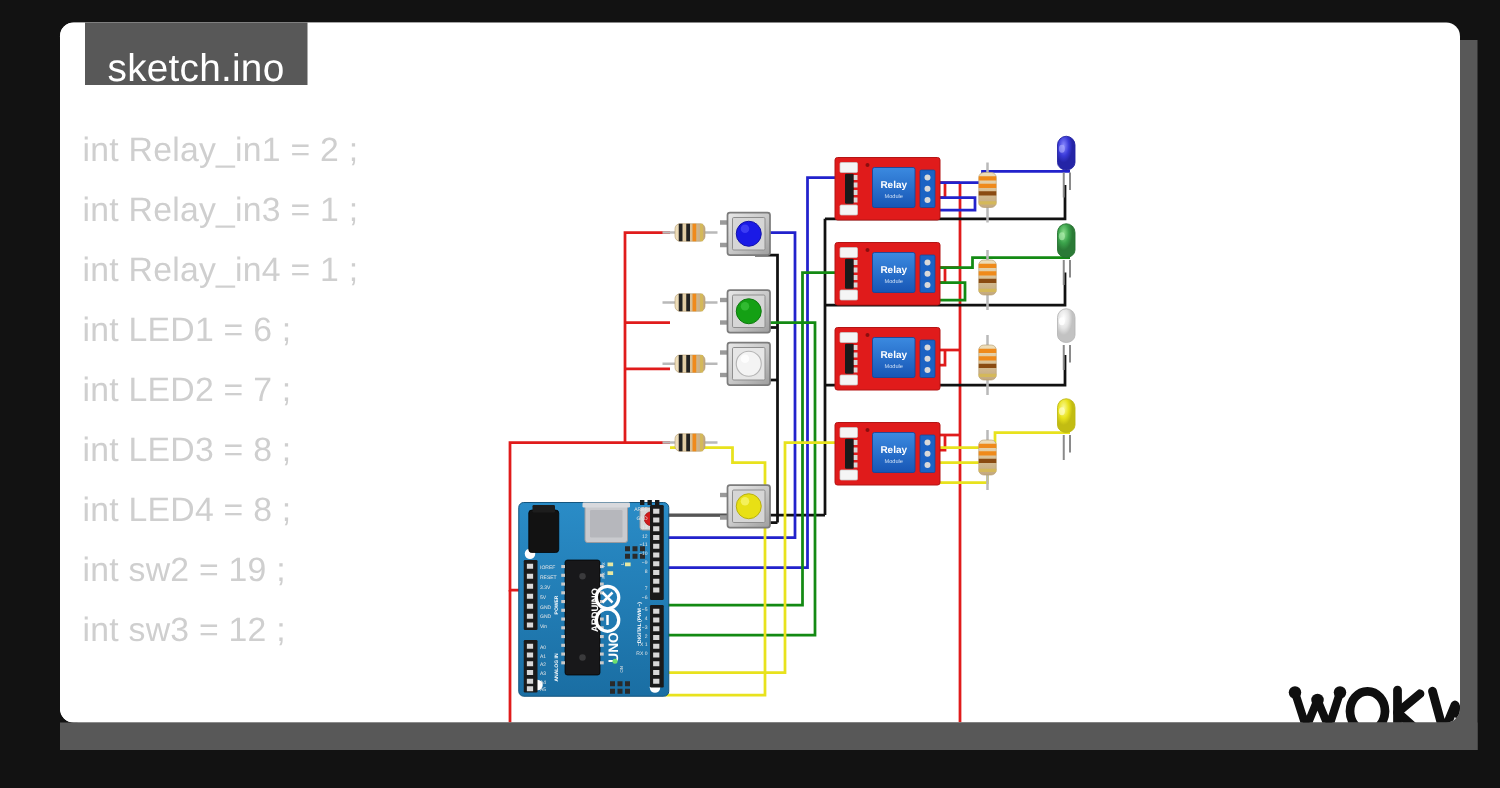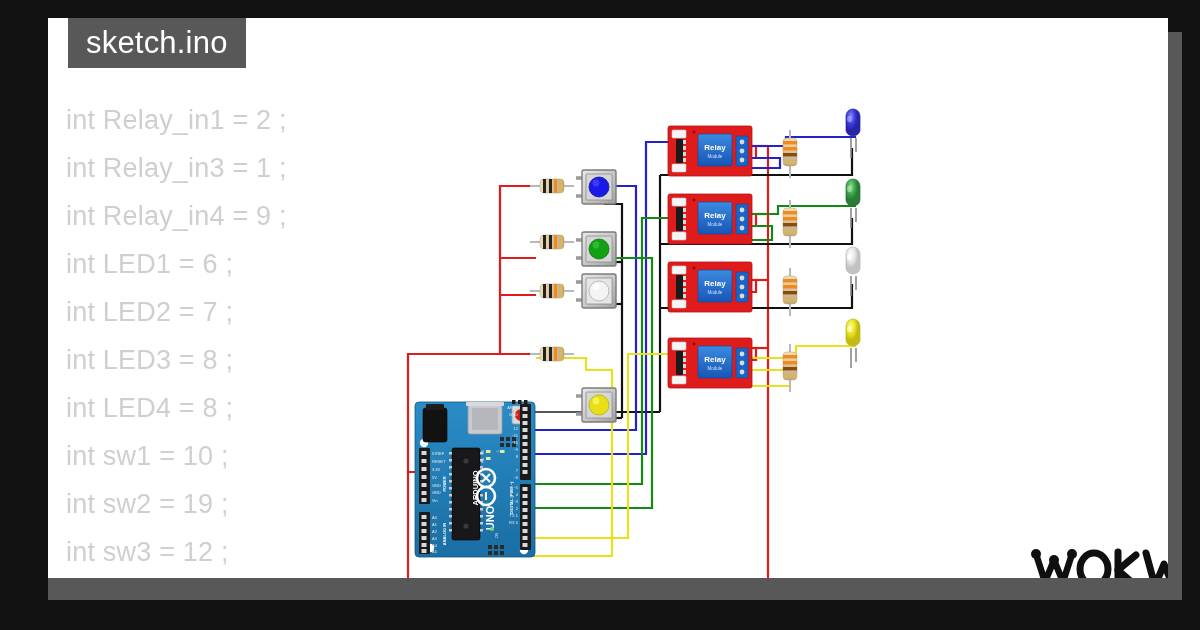--- a/index.html
+++ b/index.html
@@ -19,20 +19,21 @@
     background: #585858;
   }
 
   
   .canvas-sheet {
     position: absolute;
     left: 48px; top: 18px;
     width: 1120px; height: 560px;
     background: #ffffff;
     overflow: hidden;
+    border-radius: 11px;
   }
 
   
   .code-panel {
     position: absolute;
     left: 0; top: 0;
     width: 328px; height: 560px;
     background: #ffffff;
     padding: 78px 0 0 18px;
   }
@@ -43,21 +44,21 @@
     color: #cfcfcf;
     white-space: pre;
     letter-spacing: 0.2px;
   }
 
   
   .file-tab {
     position: absolute;
     left: 68px; top: 18px;
     height: 50px;
-    padding: 0 18px;
+    padding: 12px 18px;
     background: #585858;
     color: #ffffff;
     font-size: 31px;
     line-height: 50px;
     letter-spacing: 0.2px;
     white-space: nowrap;
     z-index: 40;
   }
 
   
@@ -93,26 +94,25 @@
 
 <div id="root">
 
   <div class="shadow-frame"></div>
 
   <div class="canvas-sheet">
 
     <div class="code-panel">
       <div class="code-line">int Relay_in1 = 2 ;</div>
       <div class="code-line">int Relay_in3 = 1 ;</div>
-      <div class="code-line">int Relay_in4 = 9 ;</div>
+      <div class="code-line">int Relay_in4 = 1 ;</div>
       <div class="code-line">int LED1 = 6 ;</div>
       <div class="code-line">int LED2 = 7 ;</div>
       <div class="code-line">int LED3 = 8 ;</div>
       <div class="code-line">int LED4 = 8 ;</div>
-      <div class="code-line">int sw1 = 10 ;</div>
       <div class="code-line">int sw2 = 19 ;</div>
       <div class="code-line">int sw3 = 12 ;</div>
     </div>
 
     <div class="diagram">
       <svg width="792" height="560" viewBox="0 0 792 560" xmlns="http://www.w3.org/2000/svg">
 
         <defs>
           <linearGradient id="resBody" x1="0" y1="0" x2="0" y2="1">
             <stop offset="0%" stop-color="#efe0bd"></stop>

